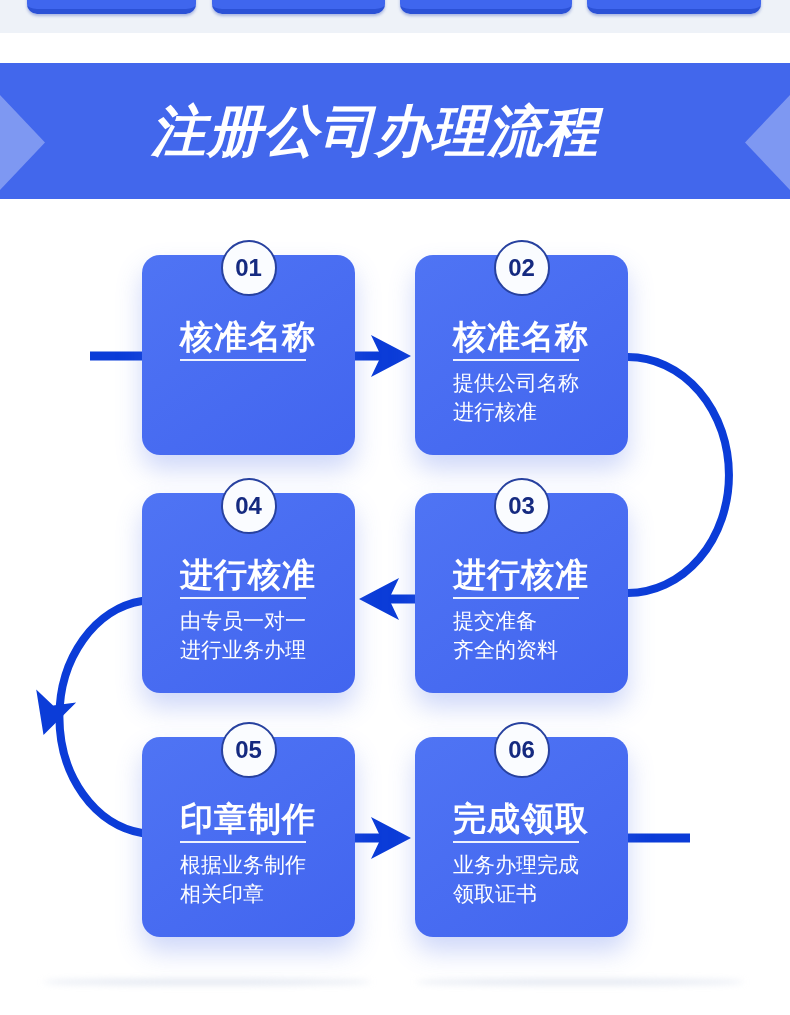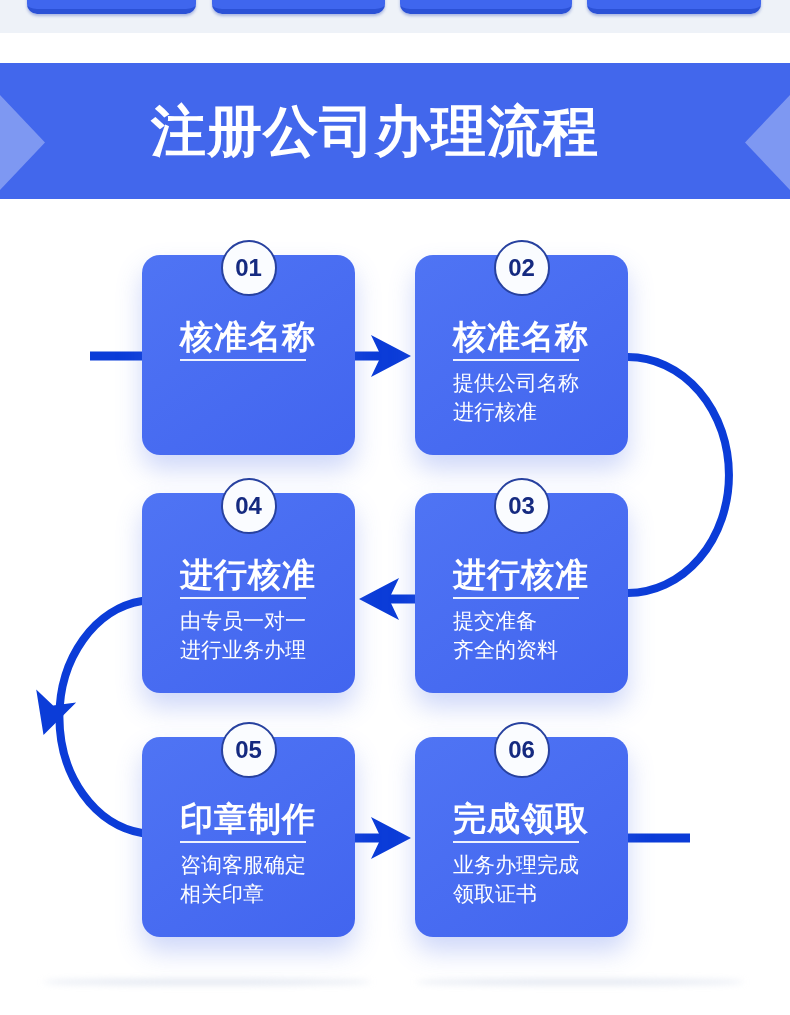--- a/index.html
+++ b/index.html
@@ -51,20 +51,21 @@
     left: 0; top: 0;
     width: 100%; height: 136px;
     line-height: 136px;
     text-align: center;
     padding-right: 40px;
     color: #ffffff;
     font-size: 55px;
     font-weight: 900;
     letter-spacing: 1px;
     white-space: nowrap;
+    font-style: italic;
   }
   .chevron {
     position: absolute;
     top: 32px;
     width: 45px; height: 95px;
     background: rgba(255,255,255,0.32);
   }
   .chevron.left  { left: 0;  clip-path: polygon(0 0, 100% 50%, 0 100%); }
   .chevron.right { right: 0; clip-path: polygon(100% 0, 0 50%, 100% 100%); }
 
@@ -229,21 +230,21 @@
     </div>
   </div>
 
   <div class="card pos-r3-left">
     <div class="badge">
       <span>05</span>
     </div>
     <div class="card-title">印章制作</div>
     <div class="card-underline"></div>
     <div class="card-desc">
-      <span class="desc-line">咨询客服确定</span>
+      <span class="desc-line">根据业务制作</span>
       <span class="desc-line">相关印章</span>
     </div>
   </div>
 
   <div class="card pos-r3-right">
     <div class="badge">
       <span>06</span>
     </div>
     <div class="card-title">完成领取</div>
     <div class="card-underline"></div>

